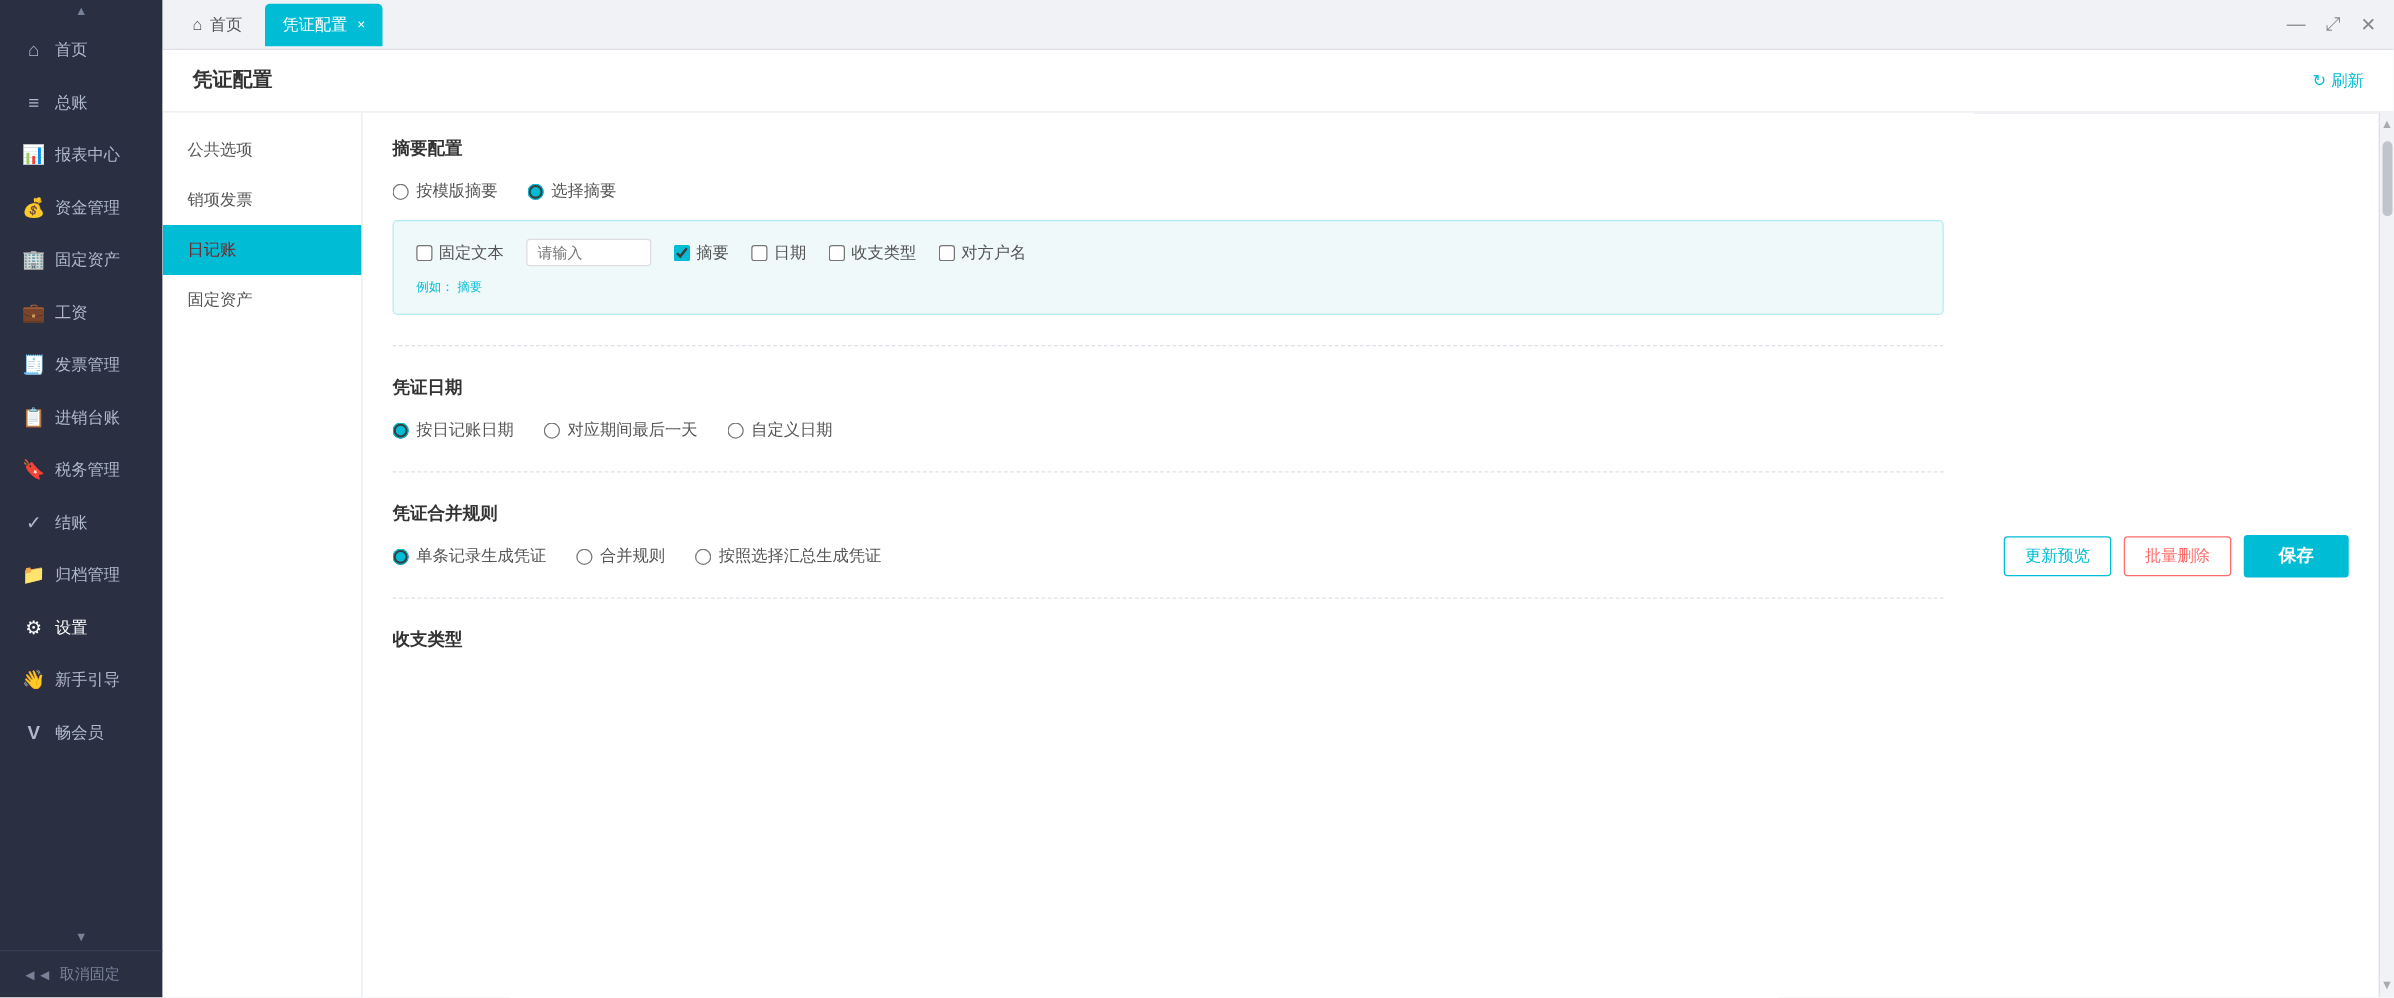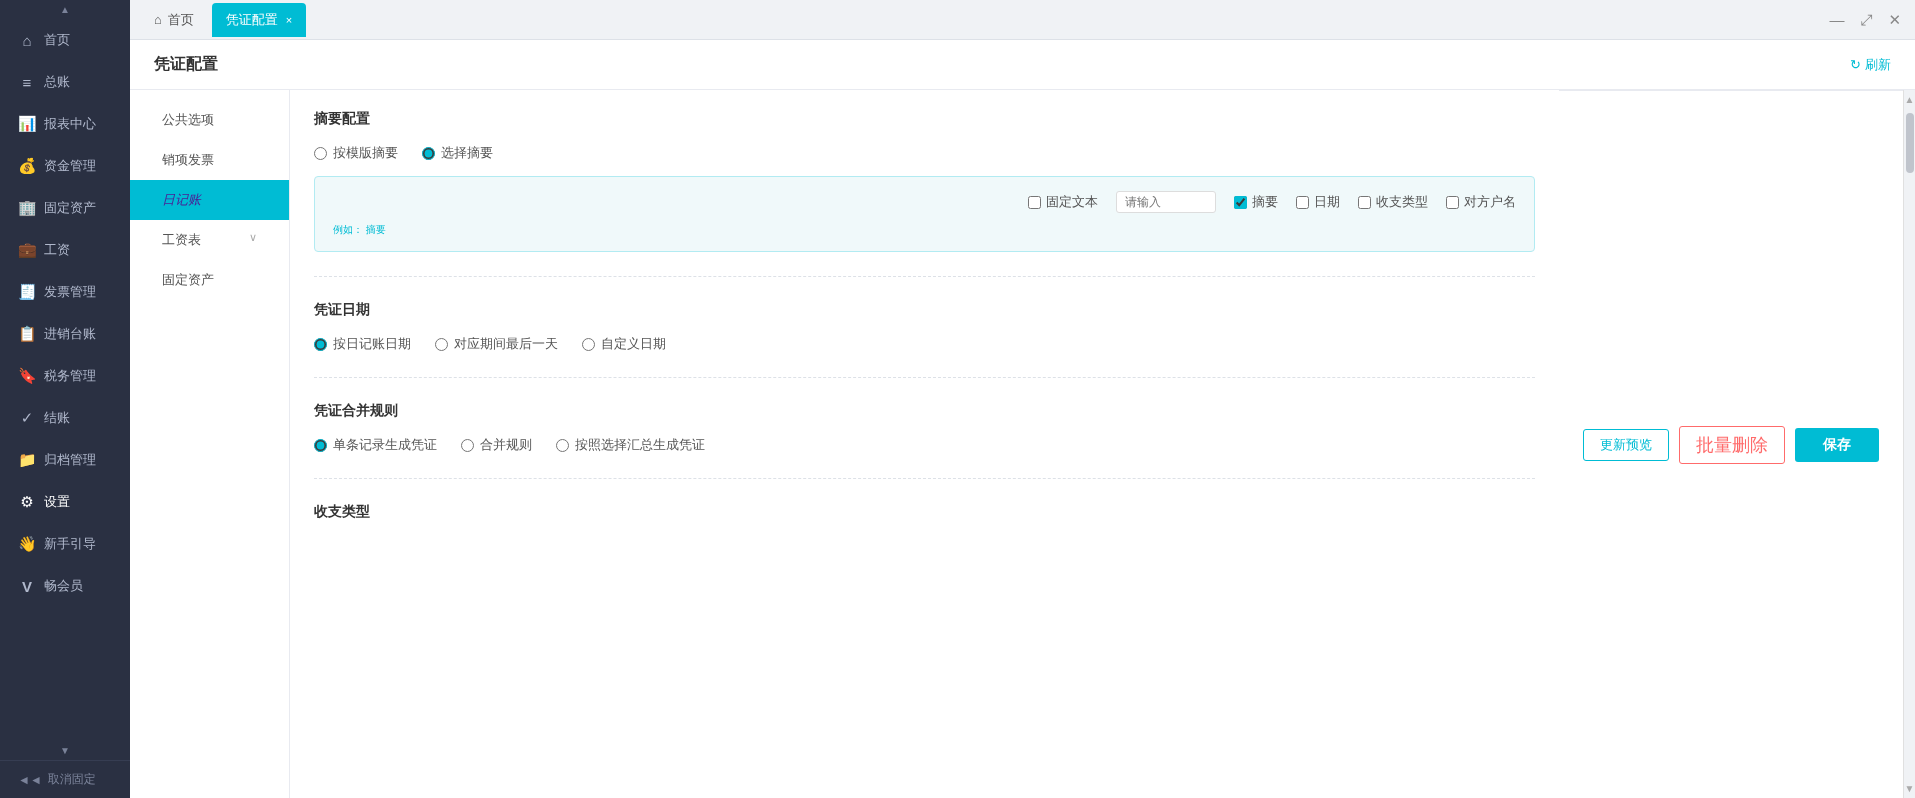--- a/index.html
+++ b/index.html
@@ -134,29 +134,29 @@
 
     
     .left-nav {
       width: 160px;
       background: #fff;
       border-right: 1px solid #e8eaf0;
       padding: 10px 0;
       flex-shrink: 0;
     }
     .left-nav-item {
-      padding: 11px 32px;
+      padding: 11px 20px;
       cursor: pointer;
       color: #555;
       font-size: 13px;
       display: flex;
       align-items: flex-start;
       justify-content: space-between;
     }
-    .left-nav-item.active { background: #00bcd4; color: #4c1d95; font-style: italic; }
+    .left-nav-item.active { background: #00bcd4; color: #7f1d1d; }
     .left-nav-item .chevron { font-size: 11px; color: #aaa; }
 
     
     .right-content {
       flex: 1;
       overflow-y: auto;
       padding: 20px 24px;
       background: #fff;
       position: relative;
     }
@@ -199,21 +199,20 @@
       background: #f0f9fa;
       border: 1px solid #b2ebf2;
       border-radius: 4px;
       padding: 14px 18px;
       margin-top: 12px;
     }
     .checkbox-row {
       display: flex;
       align-items: center;
       gap: 18px;
-      justify-content: flex-end;
     }
     .checkbox-item {
       display: flex;
       align-items: center;
       gap: 5px;
       cursor: pointer;
       color: #555;
     }
     .checkbox-item input[type="checkbox"] {
       accent-color: #00bcd4;
@@ -253,21 +252,21 @@
       cursor: pointer;
       font-size: 13px;
     }
     .btn-danger-outline {
       border: 1px solid #ff6b6b;
       background: #fff;
       color: #ff6b6b;
       padding: 6px 16px;
       border-radius: 3px;
       cursor: pointer;
-      font-size: 18px;
+      font-size: 13px;
     }
     .btn-primary {
       background: #00bcd4;
       color: #fff;
       border: none;
       padding: 8px 28px;
       border-radius: 3px;
       cursor: pointer;
       font-size: 14px;
       font-weight: 600;
@@ -400,24 +399,20 @@
 
       <div class="left-nav">
         <div class="left-nav-item">
           <span>公共选项</span>
         </div>
         <div class="left-nav-item">
           <span>销项发票</span>
         </div>
         <div class="left-nav-item active">
           <span>日记账</span>
-        </div>
-        <div class="left-nav-item">
-          <span>工资表</span>
-          <span class="chevron">∨</span>
         </div>
         <div class="left-nav-item">
           <span>固定资产</span>
         </div>
       </div>
 
       <div style="flex:1; display:flex; flex-direction:row; overflow:hidden;">
         <div class="right-content">
 
           <div class="section">

